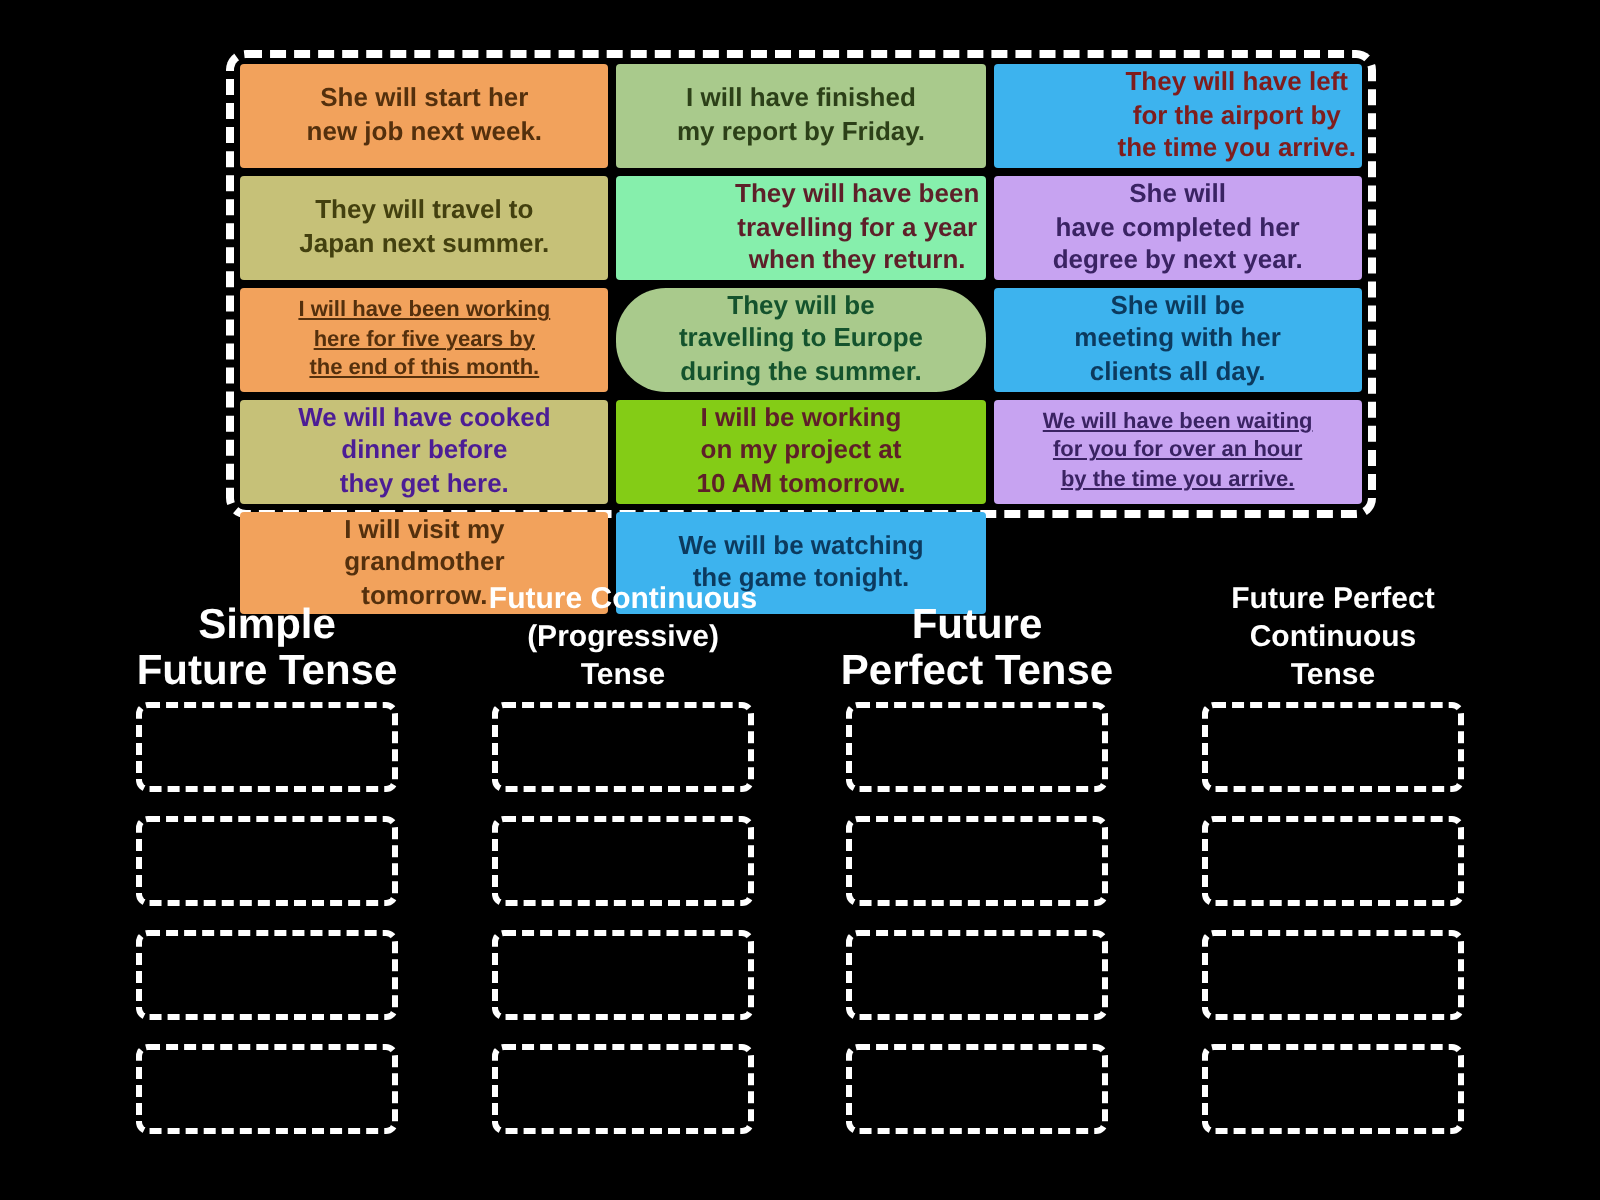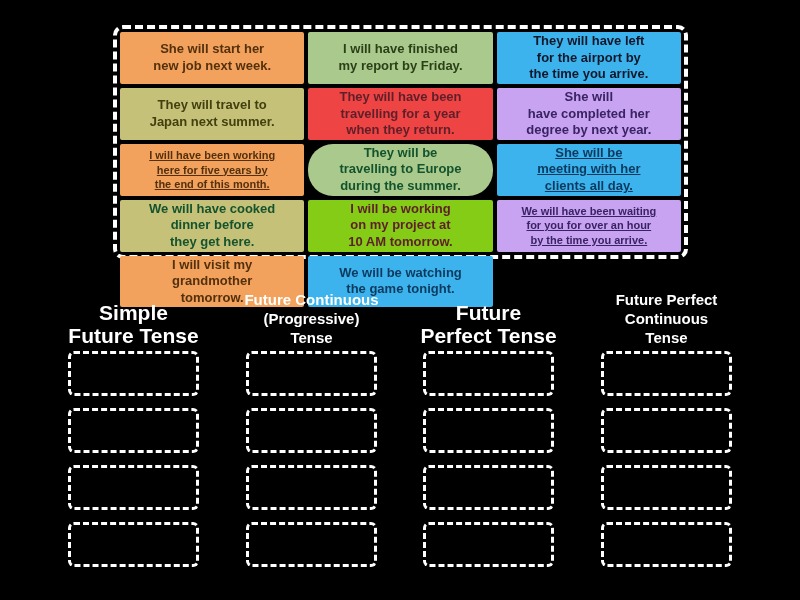--- a/index.html
+++ b/index.html
@@ -77,41 +77,41 @@
 </head>
 <body>
 
 <div id="stage">
 
   <div id="card-pool">
     <div class="card" style="background: rgb(242, 162, 92); color: rgb(84, 48, 13);"><span>She will start her
 new job next week.</span></div>
     <div class="card" style="background: rgb(169, 202, 140); color: rgb(44, 64, 24);"><span>I will have finished
 my report by Friday.</span></div>
-    <div class="card" style="background: rgb(61, 179, 238); color: #0f172a;"><span>They will have left
+    <div class="card" style="background: rgb(61, 179, 238); color: #7f1d1d; justify-content: flex-end;"><span>They will have left
 for the airport by
 the time you arrive.</span></div>
     <div class="card" style="background: rgb(198, 193, 120); color: rgb(67, 64, 15);"><span>They will travel to
 Japan next summer.</span></div>
-    <div class="card" style="background: #ef4444; color: rgb(94, 31, 41);"><span>They will have been
+    <div class="card" style="background: #86efac; color: rgb(94, 31, 41); justify-content: flex-end;"><span>They will have been
 travelling for a year
 when they return.</span></div>
     <div class="card" style="background: rgb(199, 163, 241); color: rgb(58, 35, 99);"><span>She will
 have completed her
 degree by next year.</span></div>
     <div class="card small" style="background: rgb(242, 162, 92); color: rgb(84, 48, 13);"><span>I will have been working
 here for five years by
 the end of this month.</span></div>
     <div class="card" style="background: rgb(169, 202, 140); color: #14532d; border-radius: 25px;"><span>They will be
 travelling to Europe
 during the summer.</span></div>
-    <div class="card" style="background: rgb(61, 179, 238); color: rgb(12, 58, 94); text-decoration: underline;"><span>She will be
+    <div class="card" style="background: rgb(61, 179, 238); color: rgb(12, 58, 94);"><span>She will be
 meeting with her
 clients all day.</span></div>
-    <div class="card" style="background: rgb(198, 193, 120); color: #14532d; text-align: center;"><span>We will have cooked
+    <div class="card" style="background: rgb(198, 193, 120); color: #4c1d95; text-align: center;"><span>We will have cooked
 dinner before
 they get here.</span></div>
     <div class="card" style="background: #84cc16; color: rgb(94, 31, 41);"><span>I will be working
 on my project at
 10 AM tomorrow.</span></div>
     <div class="card small" style="background: rgb(199, 163, 241); color: rgb(58, 35, 99);"><span>We will have been waiting
 for you for over an hour
 by the time you arrive.</span></div>
     <div class="card" style="background: rgb(242, 162, 92); color: rgb(84, 48, 13);"><span>I will visit my
 grandmother

